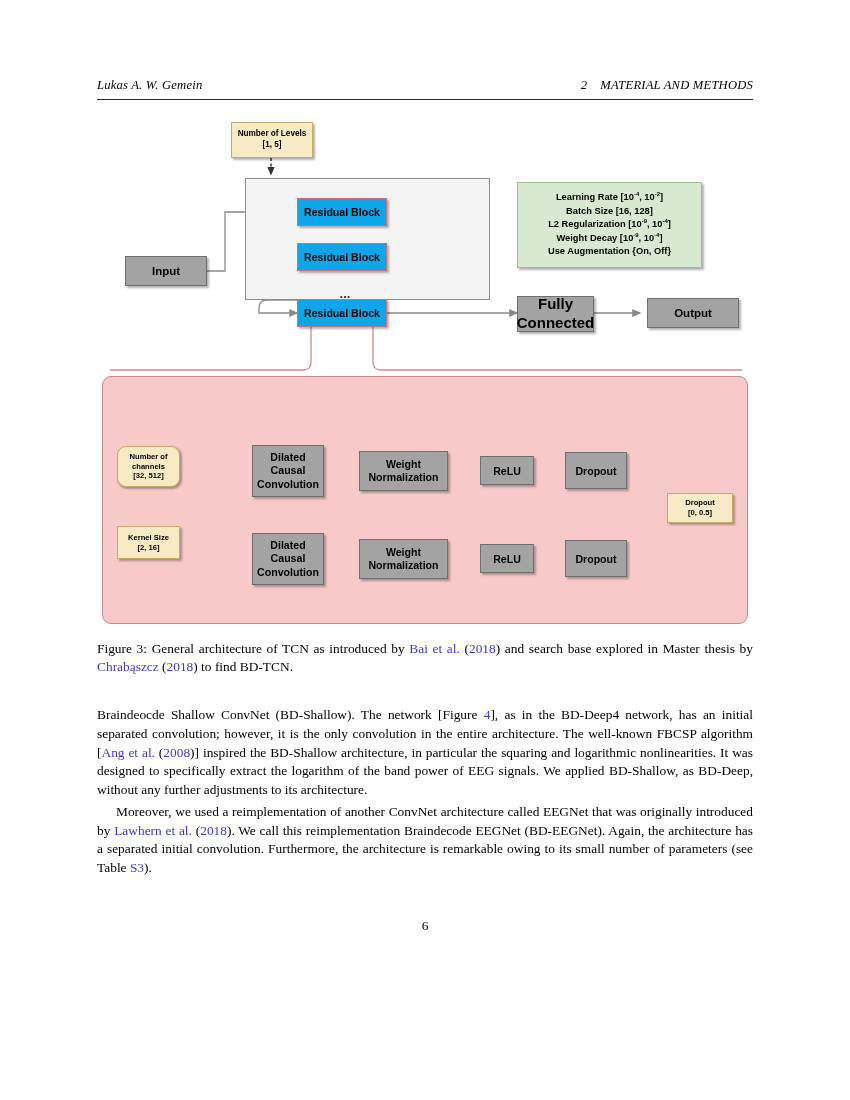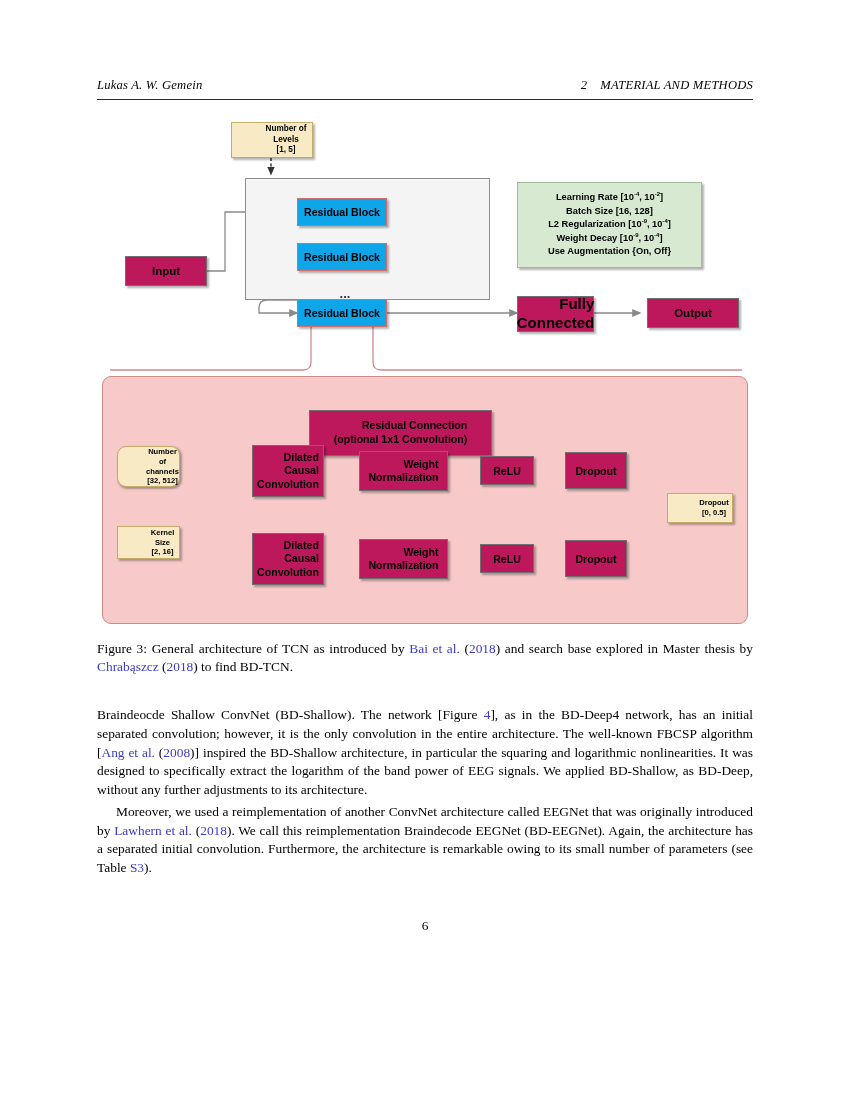--- a/index.html
+++ b/index.html
@@ -26,23 +26,23 @@
   
   .figure{position:absolute;left:97px;top:118px;width:656px;height:510px;}
 
   .nodebox{
     position:absolute;box-sizing:border-box;
     display:flex;align-items:center;justify-content:center;
     text-align:center;font-family:"Liberation Sans",sans-serif;
     font-weight:bold;color:#000;
     box-shadow:1.5px 1.5px 2px rgba(0,0,0,.30);
   }
-  .grey{background:#be185d;border:1px solid #6f6f6f;text-align:right;}
+  .grey{background:#a3a3a3;border:1px solid #6f6f6f;}
   .pink{background:#0ea5e9;border:1px solid #cf6f6f;}
-  .yellow{background:#f7eac4;border:1px solid #c4ab68;padding-left:28px;}
+  .yellow{background:#f7eac4;border:1px solid #c4ab68;}
   .green{background:#d8e9d2;border:1px solid #9dbd97;}
 
   
   .stack-container{
     position:absolute;left:148px;top:60px;width:245px;height:122px;
     background:#f4f4f4;border:1px solid #8d8d8d;box-sizing:border-box;
   }
 
   
   .detail-panel{
@@ -200,26 +200,20 @@
     <div class="nodebox green" style="left:420px;top:64px;width:185px;height:86px;font-size:9.3px;line-height:1.45;">
       <div>
         <div><span>Learning Rate [10</span><sup>-4</sup><span>, 10</span><sup>-2</sup><span>]</span></div>
         <div>Batch Size [16, 128]</div>
         <div><span>L2 Regularization [10</span><sup>-9</sup><span>, 10</span><sup>-4</sup><span>]</span></div>
         <div><span>Weight Decay [10</span><sup>-9</sup><span>, 10</span><sup>-4</sup><span>]</span></div>
         <div>Use Augmentation {On, Off}</div>
       </div>
     </div>
 
-    <div class="nodebox grey" style="left:212px;top:292px;width:183px;height:46px;font-size:10.6px;line-height:1.3;">
-      <div>
-        <div>Residual Connection</div>
-        <div>(optional 1x1 Convolution)</div>
-      </div>
-    </div>
 
     <div class="nodebox yellow" style="left:20px;top:328px;width:63px;height:41px;font-size:7.6px;line-height:1.3;border-radius:9px;">
       <div>
         <div>Number of</div>
         <div>channels</div>
         <div>[32, 512]</div>
       </div>
     </div>
 
     <div class="nodebox yellow" style="left:20px;top:408px;width:63px;height:33px;font-size:7.6px;line-height:1.3;">

